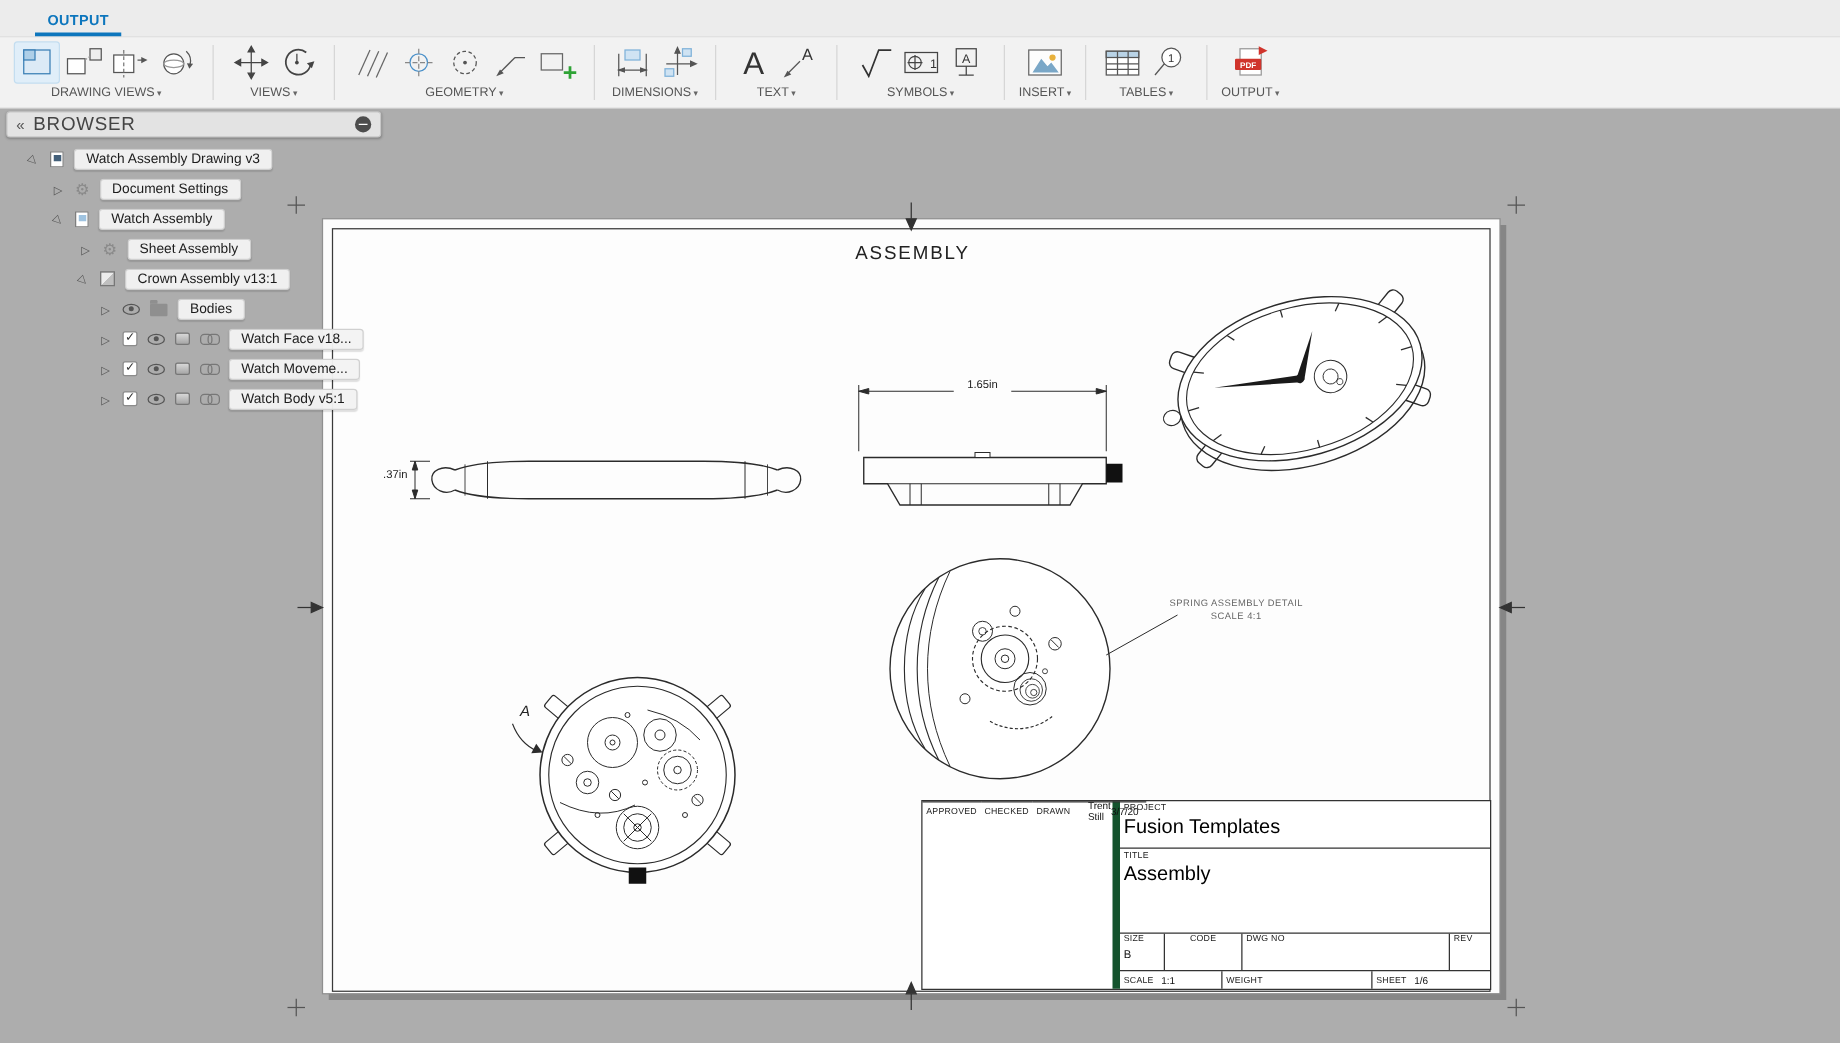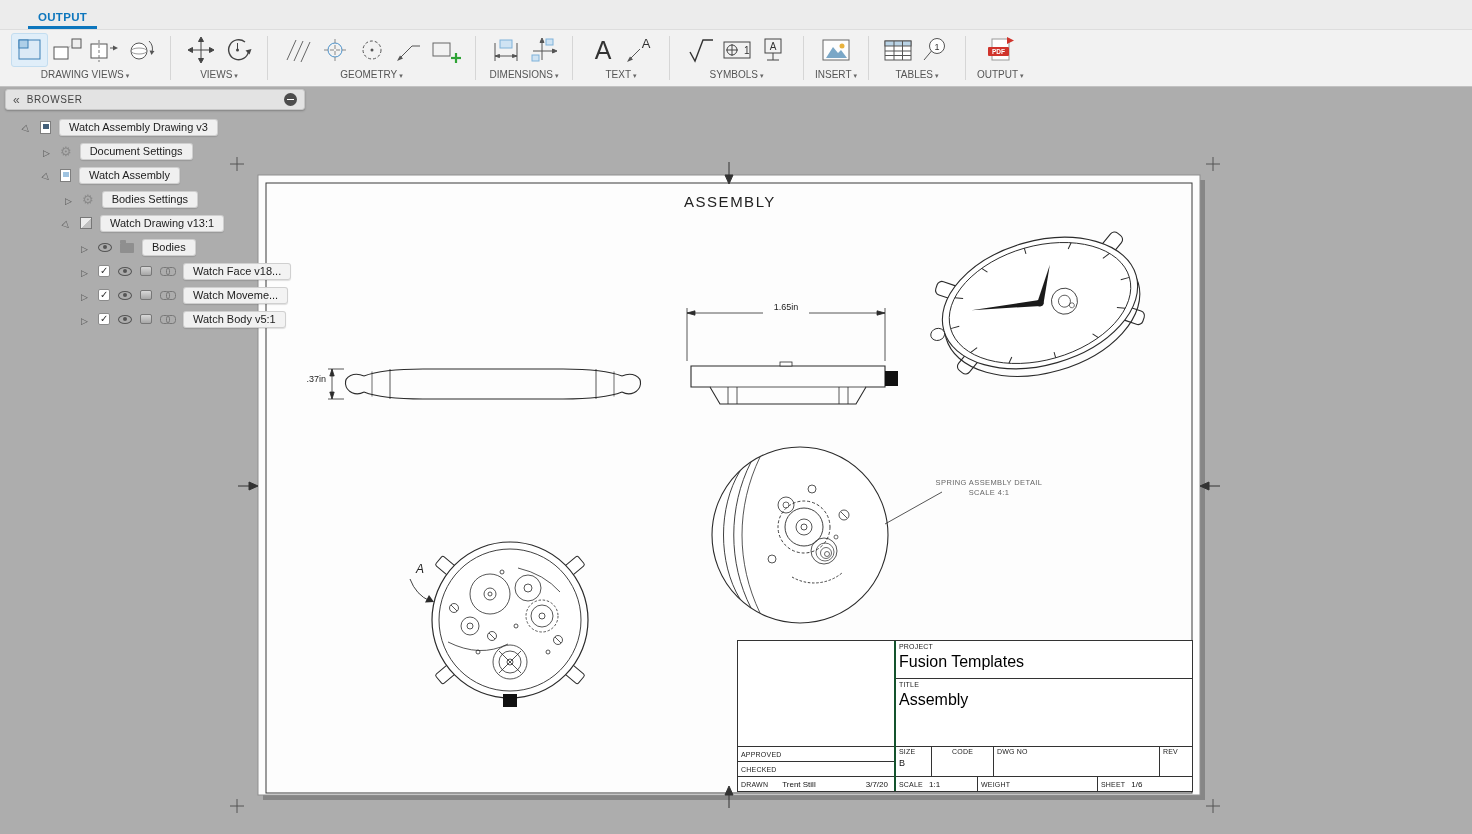--- a/index.html
+++ b/index.html
@@ -20,21 +20,21 @@
 svg text{font-family:"Liberation Sans",sans-serif}
 
 
 .canvas{position:absolute;top:87px;left:0;right:0;bottom:0;background:#adadad;overflow:hidden}
 .sheet-svg{position:absolute;left:228px;top:68px}
 
 
 .browser{position:absolute;left:5px;top:2px;width:300px;z-index:4}
 .bheader{height:21px;background:#e3e3e3;border:1px solid #c7c7c7;border-radius:3px;display:flex;align-items:center;gap:7px;padding:0 7px;box-shadow:0 1px 2px rgba(0,0,0,.25)}
 .bcollapse{color:#555;font-size:12px;line-height:1}
-.btitle{font-size:10px;color:#444;letter-spacing:.6px;flex:1}
+.btitle{font-size:15px;color:#444;letter-spacing:.6px;flex:1}
 .panel-min{width:13px;height:13px;border-radius:50%;background:#4d4d4d;position:relative;flex:none}
 .panel-min::after{content:"";position:absolute;left:3px;right:3px;top:5.5px;height:1.6px;background:#fff}
 .brow{display:flex;align-items:center;gap:8px;height:18px;margin-top:6px}
 .brow.first{margin-top:8px}
 .pill{background:rgba(243,243,243,.96);border:1px solid rgba(185,185,185,.6);border-radius:3px;padding:1.5px 9px;font-size:11px;color:#1c1c1c;white-space:nowrap;box-shadow:0 1px 1px rgba(0,0,0,.12)}
 .tri{width:11px;text-align:center;color:#555;flex:none;line-height:1}
 .tri::before{content:"▷";font-size:9px;display:inline-block}
 .tri.open::before{transform:rotate(45deg)}
 .gear{color:#8a8a8a;font-size:13px;line-height:1;flex:none}
 .gear::before{content:"⚙"}
@@ -51,21 +51,21 @@
 .folder::before{content:"";position:absolute;top:-3px;left:0;width:6px;height:3px;background:#8f8f8f;border-radius:1px 1px 0 0}
 .body-ic{width:12px;height:10px;border:1px solid #777;border-radius:2px;background:linear-gradient(#d8d8d8,#a6a6a6);flex:none}
 .link{width:15px;height:8px;position:relative;flex:none}
 .link::before,.link::after{content:"";position:absolute;top:0;width:8px;height:7px;border:1.4px solid #777;border-radius:3.5px}
 .link::before{left:0}
 .link::after{left:6px}
 .part{width:11px;height:11px;border:1.2px solid #777;border-radius:3px;background:#fff;flex:none}
 
 
 .tblock{position:absolute;left:737px;top:553px;width:456px;height:152px;background:#fff;border:1px solid #333;display:flex;color:#111;z-index:2}
-.tb-left{width:158px;display:flex;flex-direction:column;border-right:2px solid #14532d}
+.tb-left{width:158px;display:flex;flex-direction:row;border-right:6px solid #14532d}
 .tb-spacer{flex:1}
 .tb-lrow{height:15px;border-top:1px solid #333;display:flex;align-items:center;padding:0 3px}
 .tb-label{font-size:7px;color:#222;letter-spacing:.2px}
 .tb-name{font-size:8px;margin-left:14px}
 .tb-date{font-size:8px;margin-left:auto;margin-right:3px}
 .tb-right{flex:1;display:flex;flex-direction:column}
 .tb-project{height:38px;border-bottom:1px solid #333;padding:2px 3px}
 .tb-title{height:68px;border-bottom:1px solid #333;padding:2px 3px}
 .tb-big{font-size:16px;margin-top:3px;color:#000}
 .tb-r3{height:30px;border-bottom:1px solid #333;display:flex}
@@ -588,27 +588,27 @@
 
     <div class="brow" style="padding-left:36px">
       <span class="tri open"></span>
       <span class="doc"></span>
       <span class="pill">Watch Assembly</span>
     </div>
 
     <div class="brow" style="padding-left:58px">
       <span class="tri"></span>
       <span class="gear"></span>
-      <span class="pill">Bodies Settings</span>
+      <span class="pill">Sheet Assembly</span>
     </div>
 
     <div class="brow" style="padding-left:56px">
       <span class="tri open"></span>
       <span class="asm"></span>
-      <span class="pill">Watch Drawing v13:1</span>
+      <span class="pill">Crown Assembly v13:1</span>
     </div>
 
     <div class="brow" style="padding-left:74px">
       <span class="tri"></span>
       <span class="eye"></span>
       <span class="folder"></span>
       <span class="pill">Bodies</span>
     </div>
 
     <div class="brow" style="padding-left:74px">

